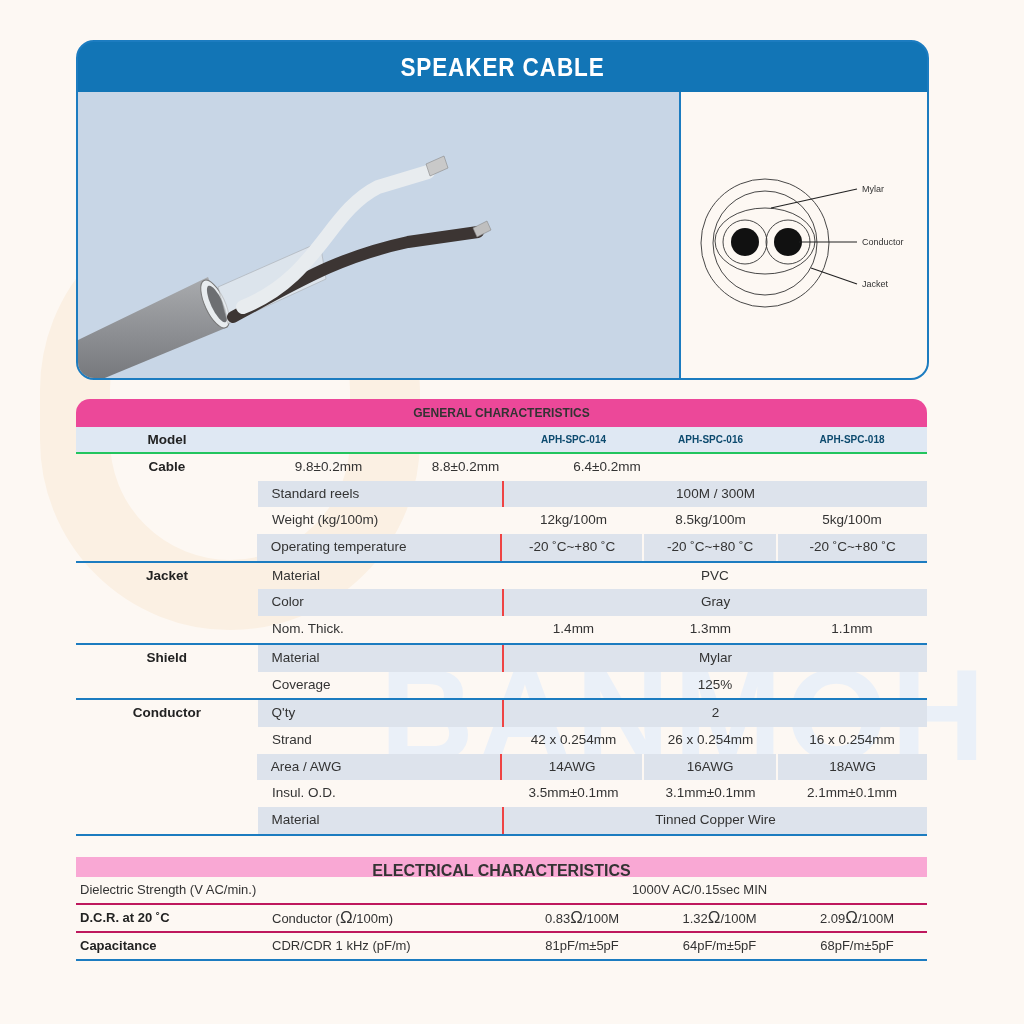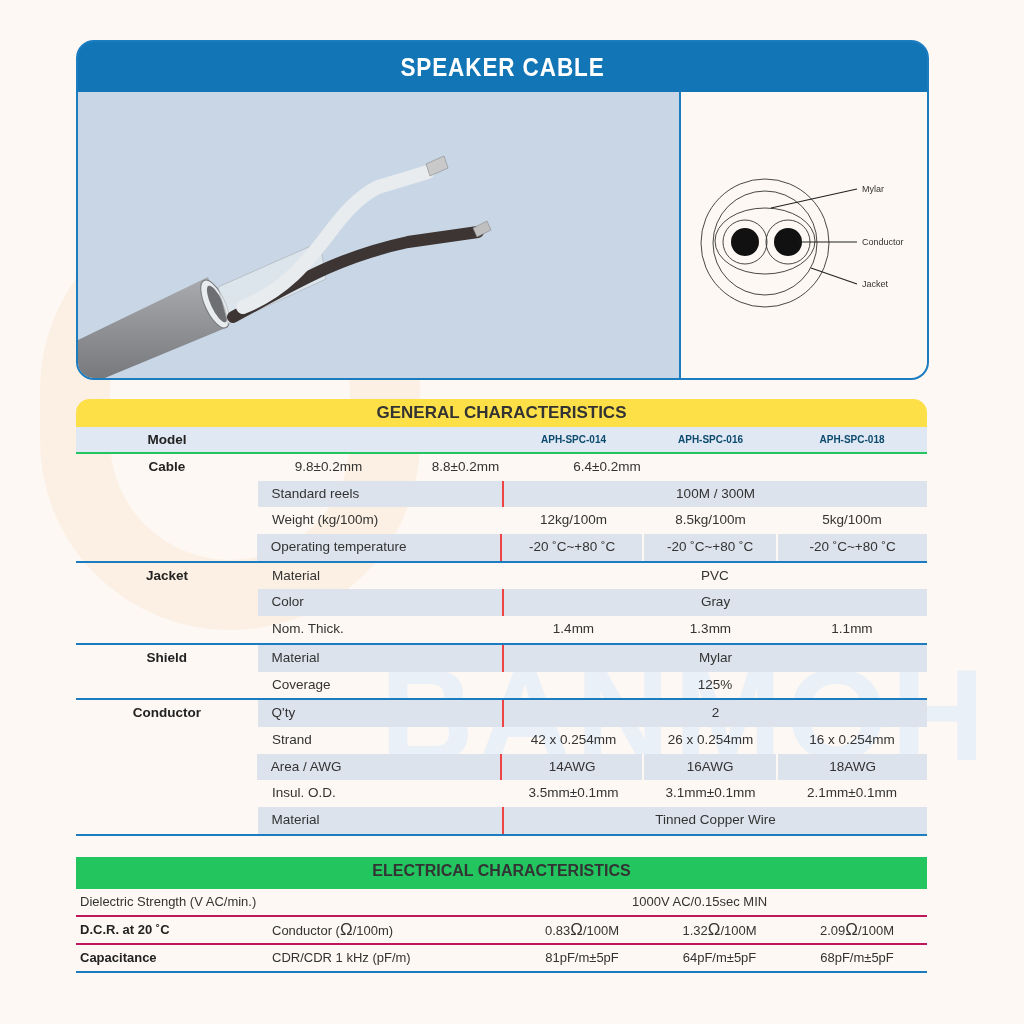--- a/index.html
+++ b/index.html
@@ -24,41 +24,41 @@
     font-weight:bold; font-size:25px; letter-spacing:1px; transform:scaleX(0.9);
   }
   .hero-body { position:absolute; left:0; top:50px; right:0; bottom:0; display:flex; }
   .hero-photo { width:601px; background:#c8d6e6; position:relative; border-right:2px solid #1c7cc0; }
   .hero-diagram { flex:1; background:#fdf8f3; position:relative; }
 
   .gen {
     position:absolute; left:76px; top:399px; width:851px; z-index:1;
   }
   .gen-title {
-    height:28px; line-height:28px; background:#fde047; text-align:center;
-    font-weight:bold; font-size:17px; color:#333; border-radius:14px 14px 0 0;
+    height:28px; line-height:28px; background:#ec4899; text-align:center;
+    font-weight:bold; font-size:12px; color:#333; border-radius:14px 14px 0 0;
     transform-origin:center;
   }
   .row { display:flex; height:26.7px; line-height:26.7px; font-size:13.5px; }
   .c-grp { width:182px; text-align:center; font-weight:bold; color:#222; }
   .c-lbl { width:245px; padding-left:14px; box-sizing:border-box; }
   .c-val { width:141px; text-align:center; }
   .c-val.w2 { width:133px; }
   .c-val.w3 { width:150px; }
   .c-span { width:424px; text-align:center; }
   .shade .c-lbl, .shade .c-val, .shade .c-span { background:#dde3ec; }
   .shade .c-val + .c-val { border-left:2px solid #fdf8f3; }
   .shade .c-lbl + .c-val, .shade .c-lbl + .c-span { border-left:2px solid #ef4444; }
   .model-row { background:#dfe8f3; font-weight:bold; border-bottom:2px solid #22c55e; height:25px; line-height:25px; }
   .model-row .c-val { color:#0c4a6e; font-size:10px; }
   .sep { border-top:2px solid #1c7cc0; }
   .endline { border-bottom:2px solid #1c7cc0; }
 
   .elec { position:absolute; left:76px; top:857px; width:851px; z-index:1; }
-  .elec-title { height:32px; line-height:28px; background:#22c55e; text-align:center; font-weight:bold; font-size:16px; color:#333; }
+  .elec-title { height:20px; line-height:28px; background:#f9a8d4; text-align:center; font-weight:bold; font-size:16px; color:#333; }
   .erow { display:flex; height:26px; line-height:26px; font-size:13px; }
   .e-lbl { width:196px; padding-left:4px; box-sizing:border-box; font-weight:bold; color:#222; }
   .e-sub { width:240px; }
   .e-v { width:140px; text-align:center; }
   .e-v.w2 { width:135px; }
   .e-v.w3 { width:140px; }
   .e-full-l { width:556px; padding-left:4px; box-sizing:border-box; }
   .e-full-v { flex:1; }
   .ebl { border-top:2px solid #be185d; }
   .omega { font-size:17px; }

